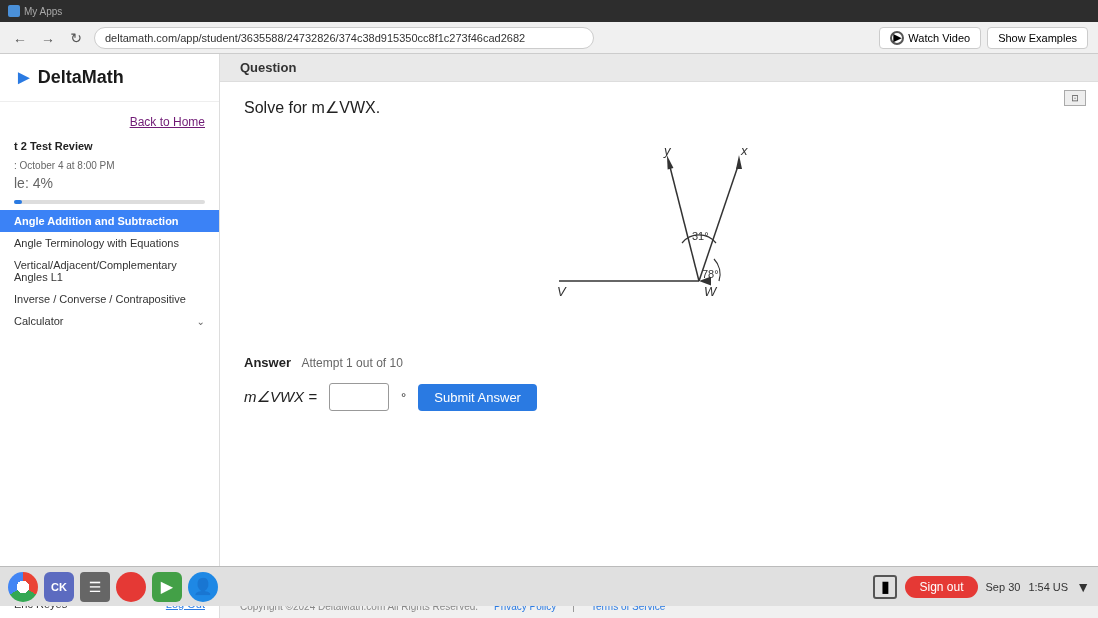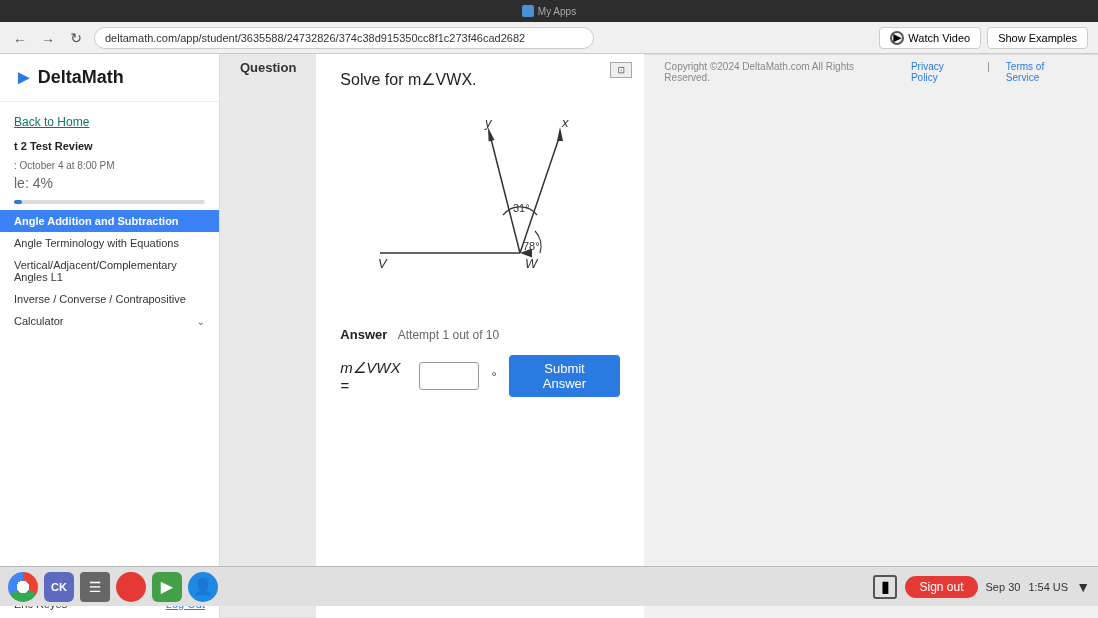--- a/index.html
+++ b/index.html
@@ -14,21 +14,20 @@
 
     
     .top-bar {
       height: 22px;
       background: #2d2d2d;
       display: flex;
       align-items: center;
       padding: 0 8px;
       font-size: 11px;
       color: #ccc;
-      justify-content: center;
     }
     .top-bar .my-apps {
       display: flex;
       align-items: center;
       gap: 4px;
       color: #aaa;
       font-size: 10px;
     }
     .top-bar .my-apps .apps-icon {
       width: 12px;
@@ -127,23 +126,24 @@
       font-size: 20px;
     }
     .sidebar-nav {
       padding: 8px 0;
       flex: 1;
     }
     .sidebar-link {
       display: block;
       padding: 5px 14px;
       font-size: 12px;
-      color: #0f766e;
+      color: #701a75;
       text-decoration: underline;
       cursor: pointer;
+      text-align: right;
     }
     .sidebar-section-title {
       padding: 6px 14px;
       font-size: 11px;
       font-weight: bold;
       color: #222;
     }
     .sidebar-section-subtitle {
       padding: 2px 14px;
       font-size: 10px;
@@ -210,21 +210,21 @@
     .chevron {
       font-size: 10px;
       color: #666;
     }
 
     
     .content-area {
       flex: 1;
       background: #c2410c;
       display: flex;
-      flex-direction: row;
+      flex-direction: column;
       overflow: hidden;
     }
     .content-header {
       background: #e9e9e9;
       padding: 6px 20px;
       font-size: 13px;
       font-weight: bold;
       color: #333;
       border-bottom: 1px solid #ddd;
     }

